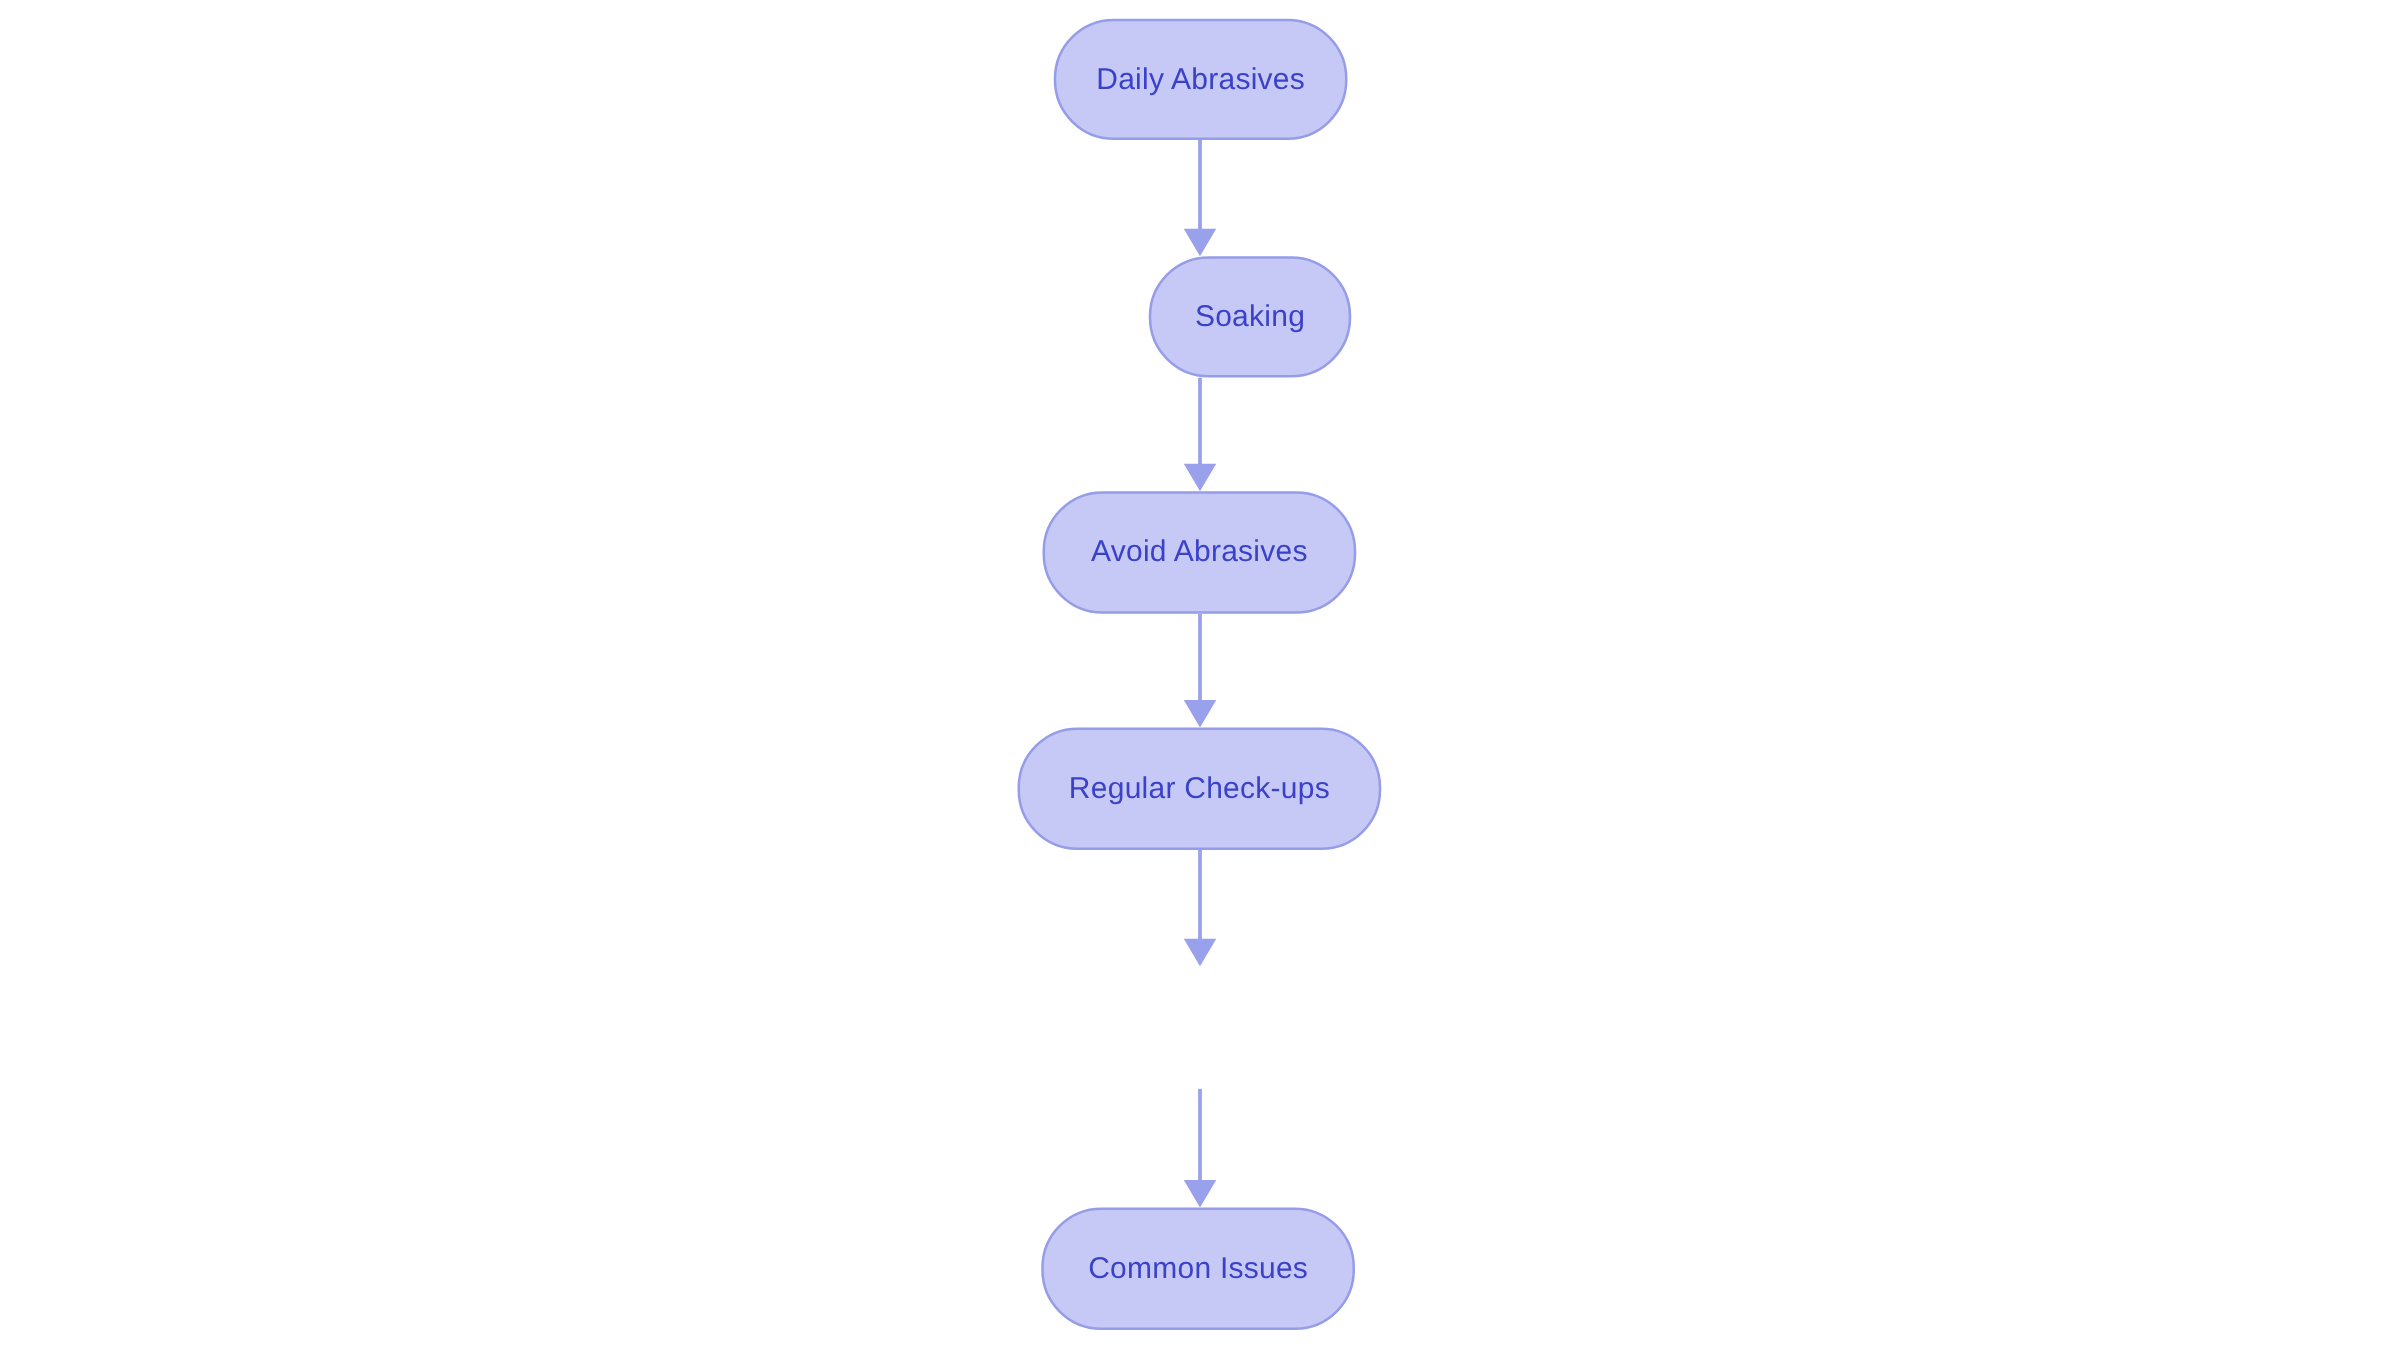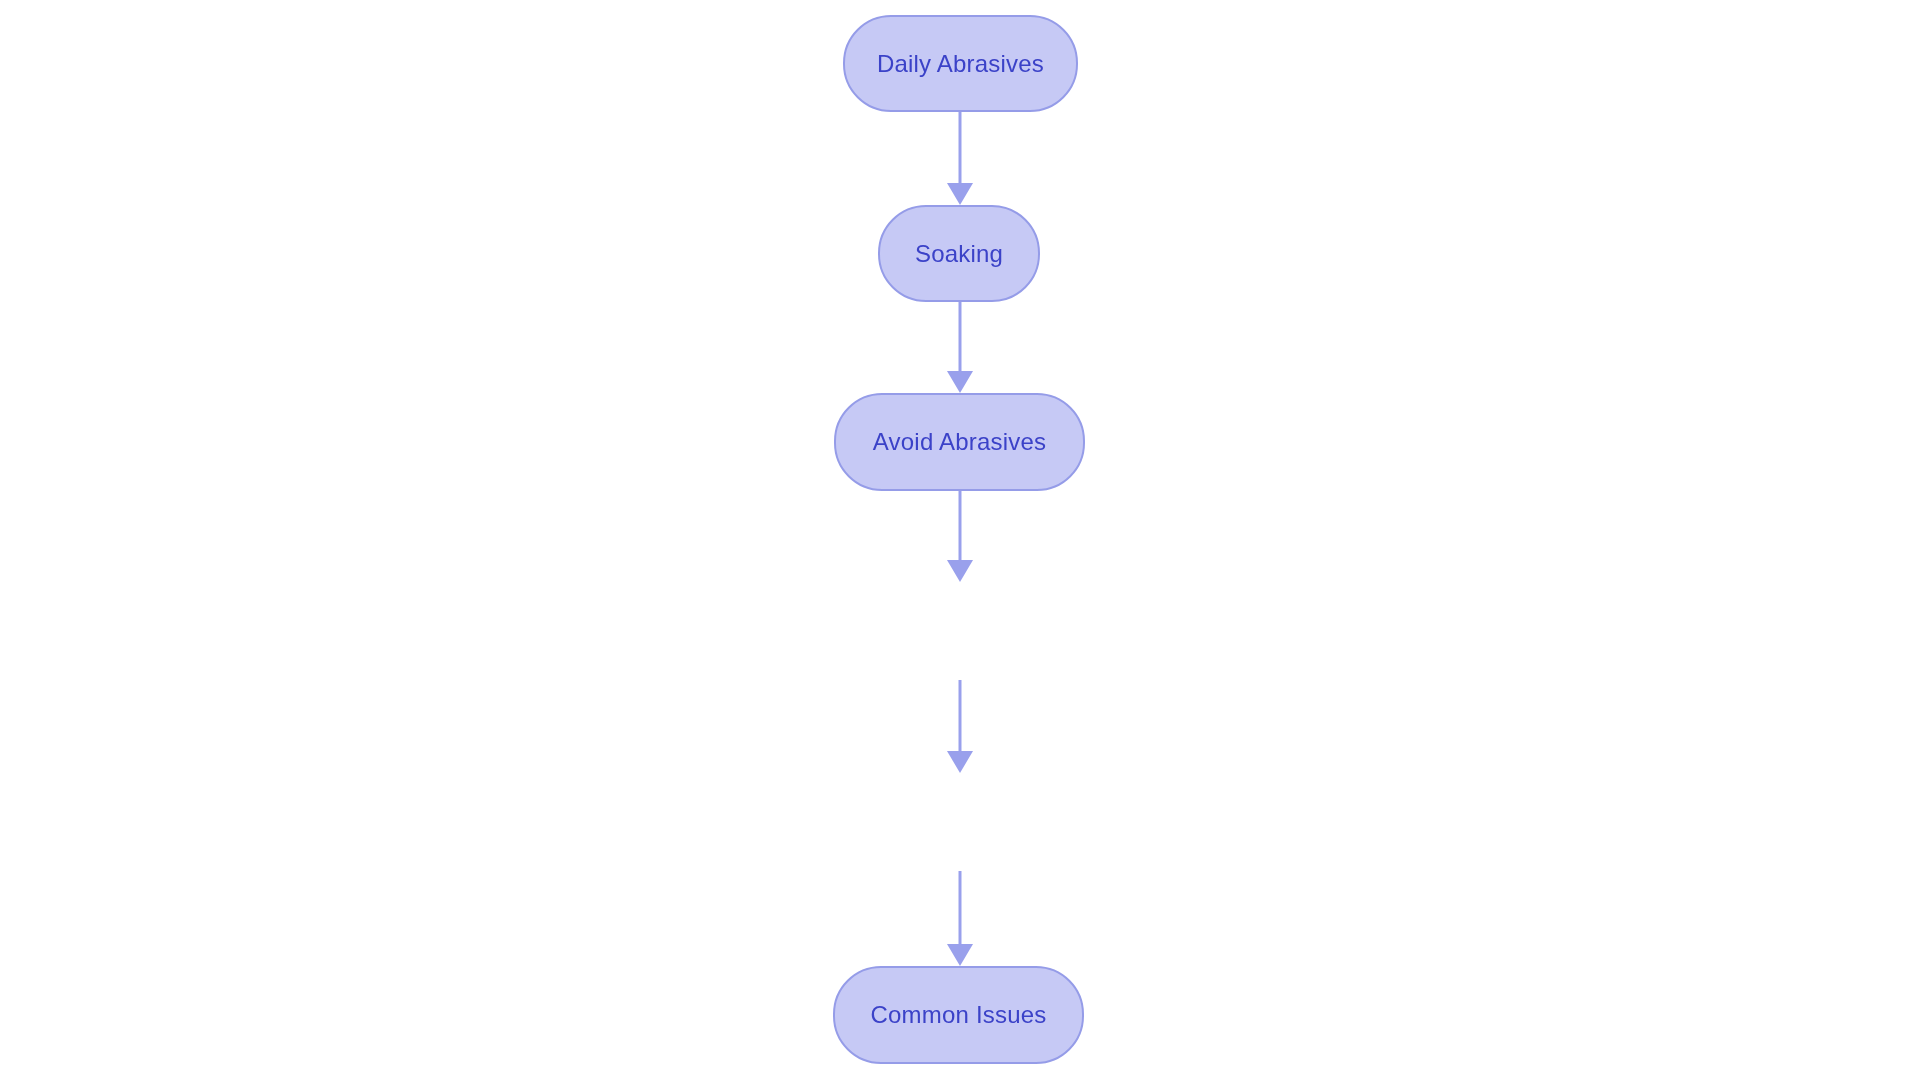--- a/index.html
+++ b/index.html
@@ -28,21 +28,21 @@
     border-radius: 48px;
     display: flex;
     align-items: center;
     justify-content: center;
     color: var(--node-text);
     font-size: 24px;
     letter-spacing: 0.2px;
     white-space: nowrap;
   }
   .node1 { left: 843px; top: 15px;  width: 235px; height: 97px; }
-  .node2 { left: 878px; top: 205px; width: 162px; height: 97px; justify-content: center; }
+  .node2 { left: 919px; top: 205px; width: 162px; height: 97px; justify-content: center; }
   .node3 { left: 834px; top: 393px; width: 251px; height: 98px; }
   .node4 { left: 814px; top: 582px; width: 291px; height: 98px; }
   .node5 { left: 825px; top: 773px; width: 273px; height: 98px; }
   .node6 { left: 833px; top: 966px; width: 251px; height: 98px; }
   .arrow { position: absolute; left: 946px; display: block; }
   .arrow line    { stroke: var(--arrow-color); stroke-width: 3; }
   .arrow polygon { fill: var(--arrow-color); }
   .a1 { top: 112px; }
   .a2 { top: 302px; }
   .a3 { top: 491px; }
@@ -74,20 +74,23 @@
 
   <div class="node node3">
     <span>Avoid Abrasives</span>
   </div>
 
   <svg class="arrow a3" width="28" height="91" viewBox="0 0 28 91">
     <line x1="14" y1="0" x2="14" y2="70"></line>
     <polygon points="1,69 27,69 14,91"></polygon>
   </svg>
 
+  <div class="node node4">
+    <span>Regular Check-ups</span>
+  </div>
 
   <svg class="arrow a4" width="28" height="93" viewBox="0 0 28 93">
     <line x1="14" y1="0" x2="14" y2="72"></line>
     <polygon points="1,71 27,71 14,93"></polygon>
   </svg>
 
 
   <svg class="arrow a5" width="28" height="95" viewBox="0 0 28 95">
     <line x1="14" y1="0" x2="14" y2="74"></line>
     <polygon points="1,73 27,73 14,95"></polygon>

